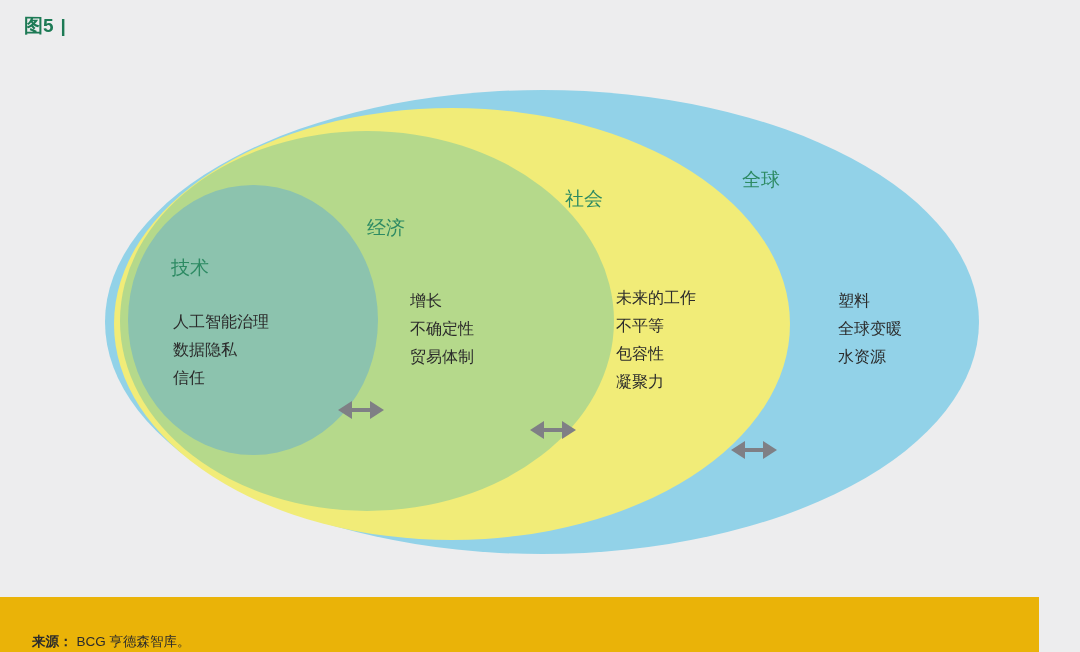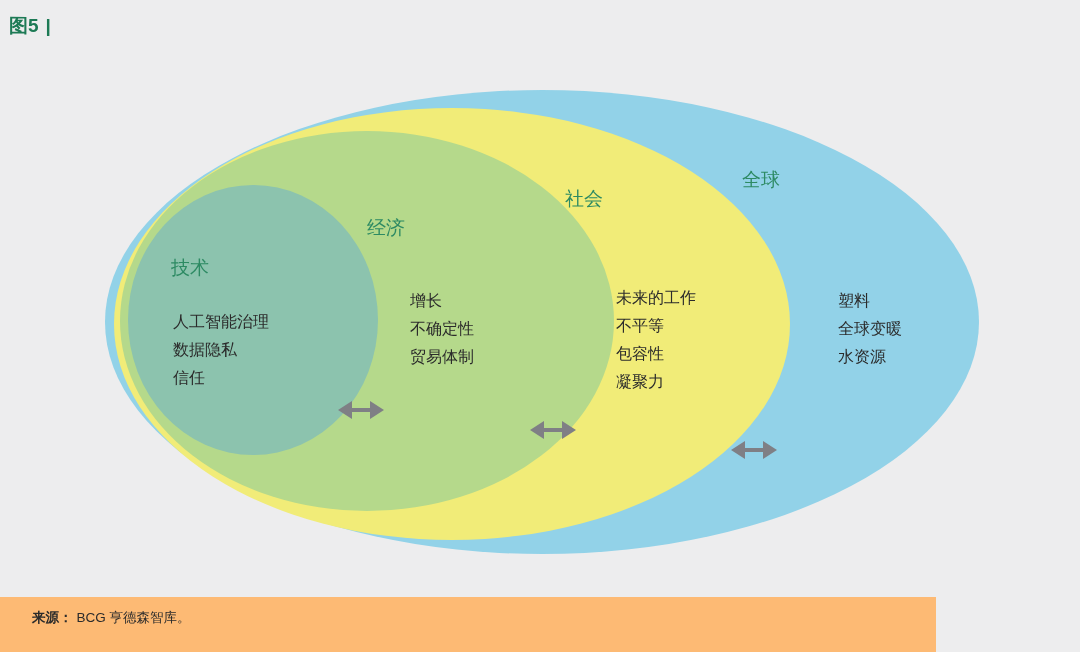--- a/index.html
+++ b/index.html
@@ -21,21 +21,21 @@
     left: 0; top: 0;
     width: 1080px;
     height: 52px;
     background: #ededee;
     display: flex;
     align-items: center;
   }
   .header-inner {
     display: flex;
     align-items: baseline;
-    padding-left: 9px;
+    padding-left: 24px;
   }
   .fig-num {
     font-size: 19px;
     font-weight: bold;
     color: #1d7a55;
     letter-spacing: 0px;
   }
   .fig-sep {
     font-size: 19px;
     font-weight: bold;
@@ -70,38 +70,39 @@
     font-family: "Liberation Sans", "DejaVu Sans", sans-serif;
     font-size: 16px;
     fill: #2b2b2b;
   }
 
   
   .footer {
     position: absolute;
     left: 0;
     top: 597px;
-    width: 936px;
+    width: 1039px;
     height: 55px;
-    background: #fdba74;
+    background: #eab308;
   }
   .footer-inner {
     padding: 12px 0 0 32px;
     display: flex;
     align-items: baseline;
   }
   .src-label {
     font-size: 13.5px;
     font-weight: bold;
     color: #2b2b2b;
   }
   .src-text {
     font-size: 13.5px;
     color: #2b2b2b;
     margin-left: 4px;
+    margin-top: 24px;
   }
 </style>
 </head>
 <body>
 
 <div class="header">
   <div class="header-inner">
     <span class="fig-num">图5</span>
     <span class="fig-sep">|</span>
   </div>

